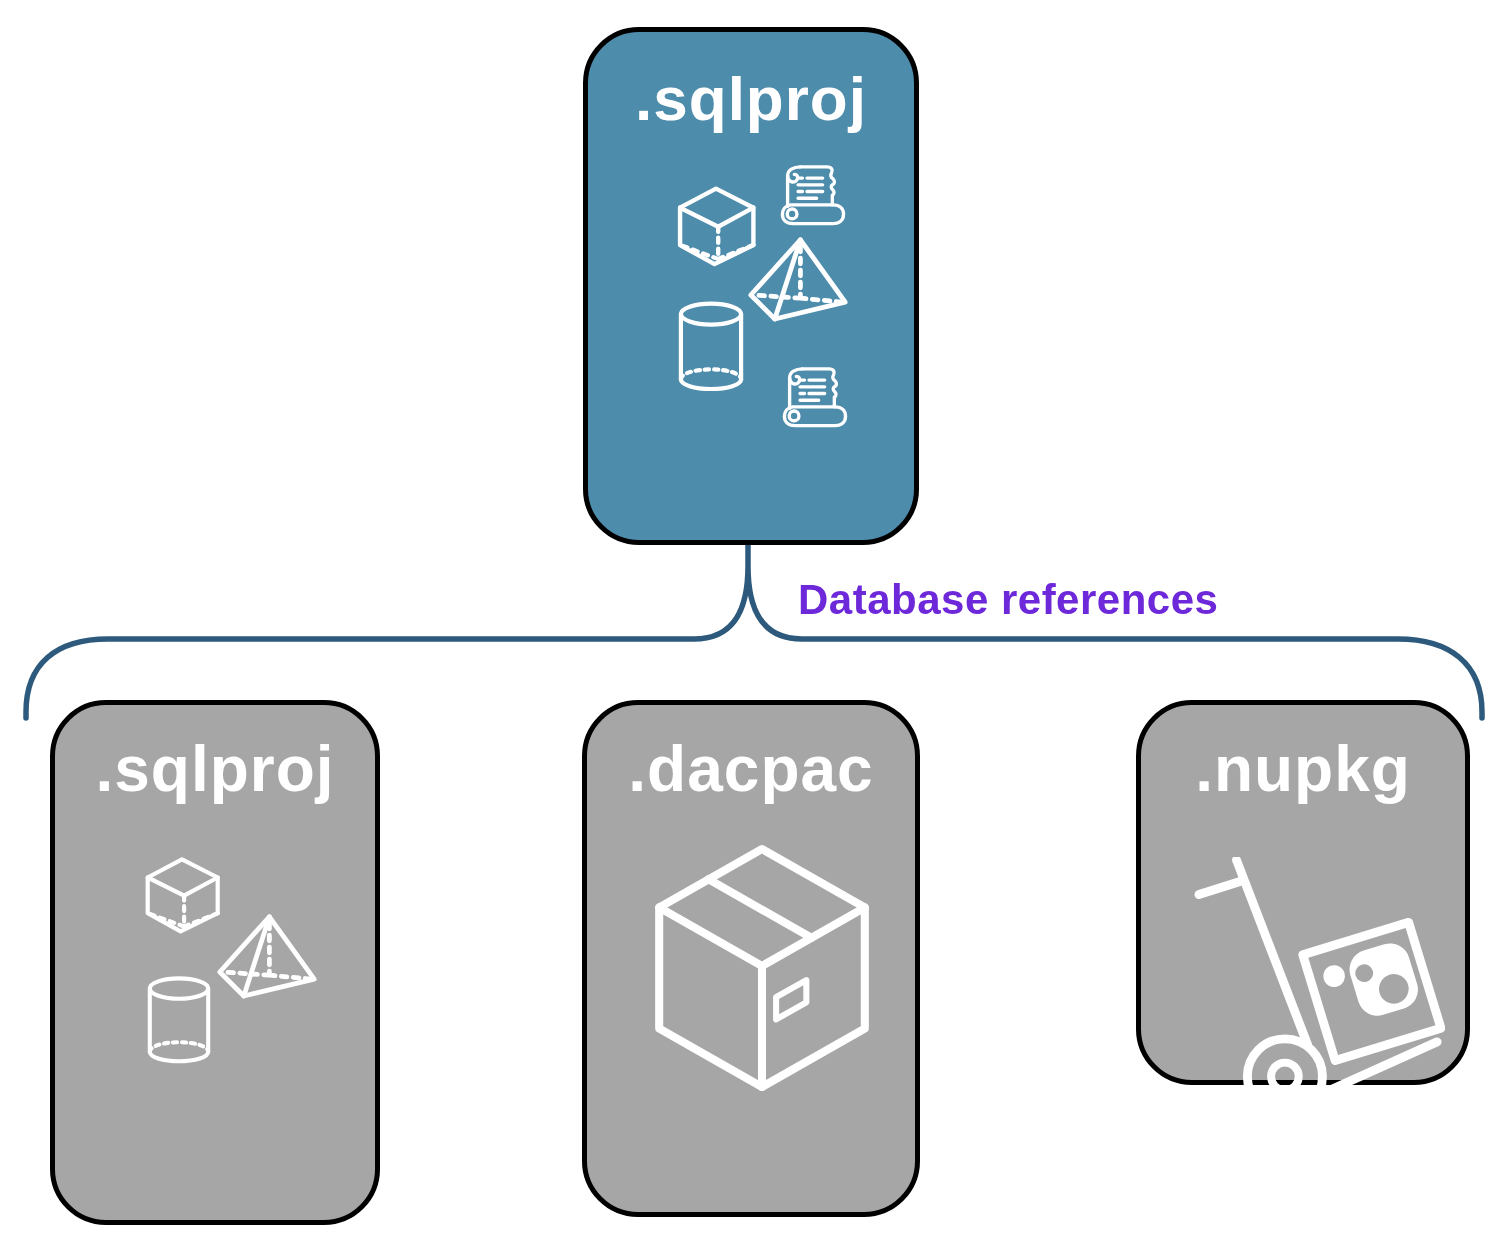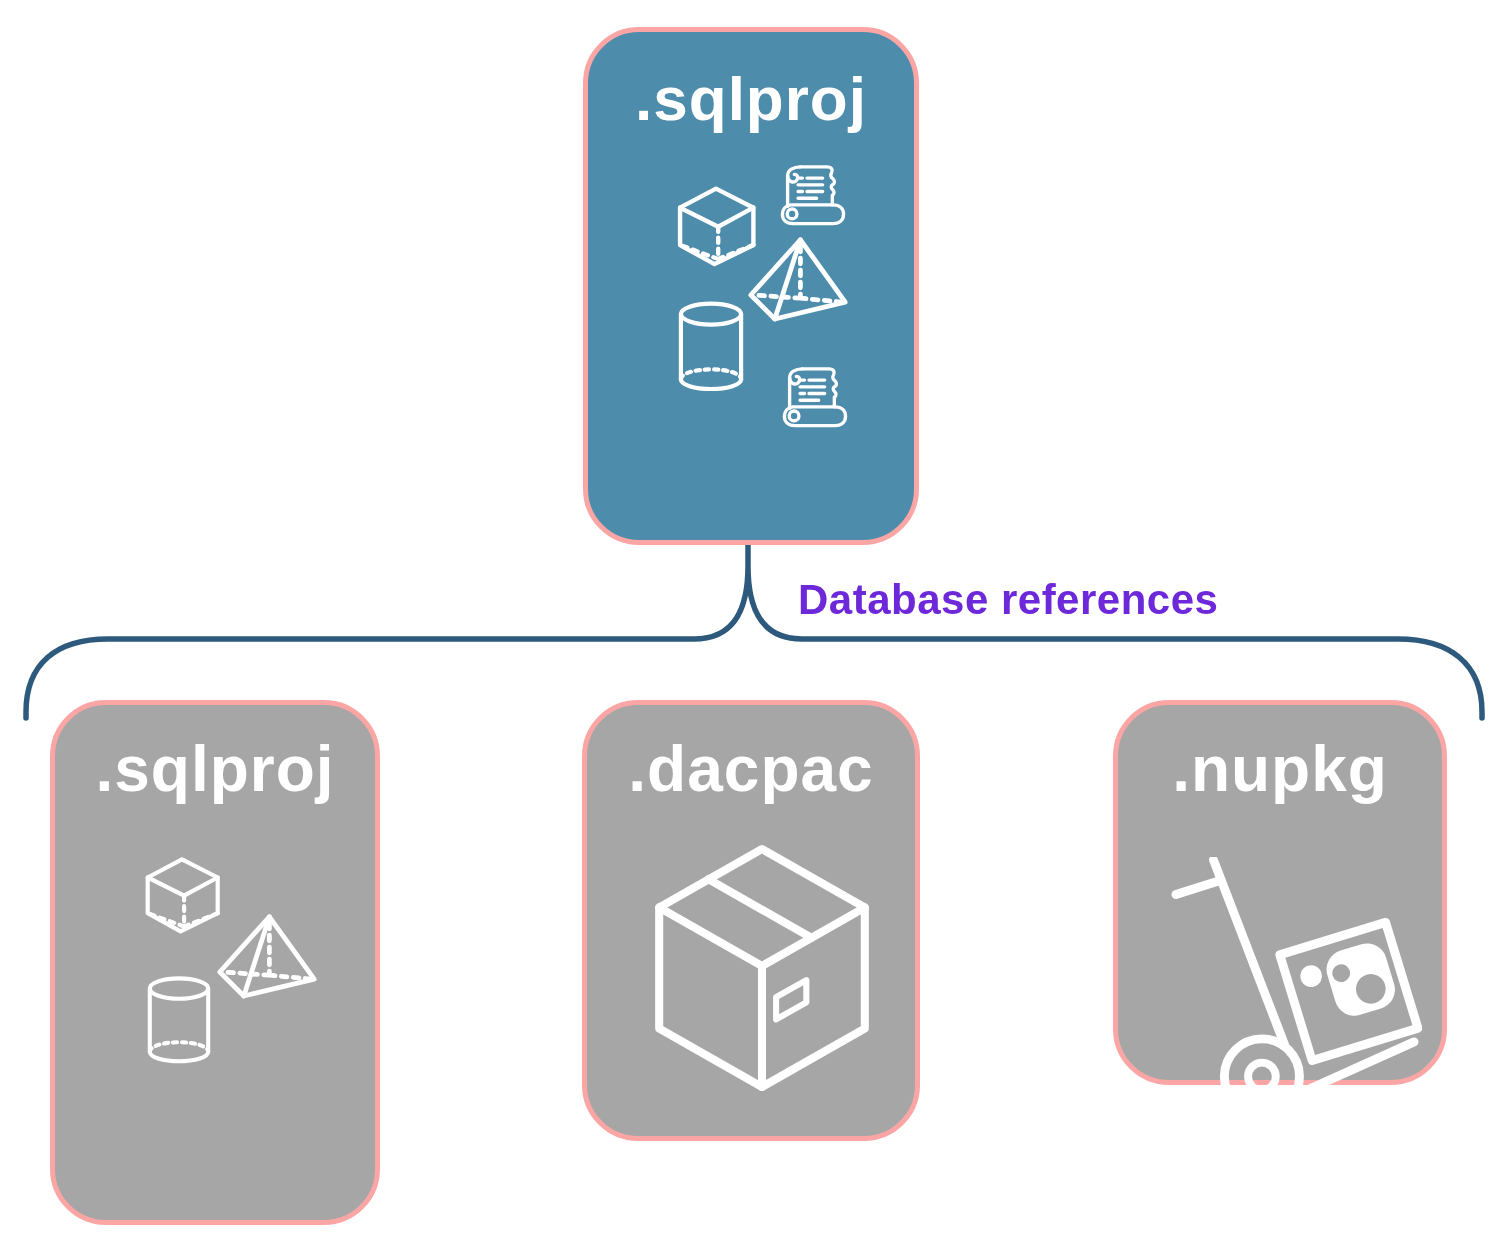--- a/index.html
+++ b/index.html
@@ -1,21 +1,21 @@
 <!DOCTYPE html>
 <html><head>
 <meta charset="utf-8">
 <style>
   html,body{margin:0;padding:0;background:#fff;}
   .canvas{
     position:relative;width:1500px;height:1250px;background:#ffffff;overflow:hidden;
     font-family:"Liberation Sans", sans-serif;
   }
   .node{
-    position:absolute;box-sizing:border-box;border:5px solid #fca5a5;border-radius:56px;
+    position:absolute;box-sizing:border-box;border:5px solid #000000;border-radius:56px;
   }
   .node.blue{background:#4E8CAC;}
   .node.gray{background:#A6A6A6;}
   .node-title{
     position:absolute;left:0;right:0;text-align:center;color:#ffffff;font-weight:700;
     letter-spacing:1px;line-height:1;
   }
   .node.blue .node-title{top:36px;font-size:62px;}
   .node.gray .node-title{top:32px;font-size:64px;}
   .icon{position:absolute;}
@@ -110,35 +110,35 @@
     <svg class="icon" style="left:90px;top:270px;" width="68" height="91" viewBox="0 0 100 134" fill="none">
       <g stroke="#fff" stroke-width="6" stroke-linecap="round">
         <ellipse cx="50" cy="20" rx="43" ry="15"></ellipse>
         <path d="M7 20 V113 M93 20 V113"></path>
         <path d="M7 113 C7 121 26 127 50 127 C74 127 93 121 93 113"></path>
         <path stroke-dasharray="6 7" d="M7 113 C7 105 26 99 50 99 C74 99 93 105 93 113"></path>
       </g>
     </svg>
   </div>
 
-  <div class="node gray" style="left:582px;top:700px;width:338px;height:441px;">
+  <div class="node gray" style="left:582px;top:700px;width:338px;height:517px;">
     <div class="node-title">.dacpac</div>
 
     <svg class="icon" style="left:54px;top:136px;" width="242" height="254" viewBox="0 0 240 252" fill="none">
       <g stroke="#fff" stroke-width="8" stroke-linejoin="round" stroke-linecap="round">
         <path d="M120 8 L222 66 L222 186 L120 244 L18 186 L18 66 Z"></path>
         <path d="M18 66 L120 124 L222 66"></path>
         <path d="M120 124 V244"></path>
         <path d="M67 38 L169 96"></path>
         <path stroke-width="6" d="M134 155 L164 138 L164 160 L134 177 Z"></path>
       </g>
     </svg>
   </div>
 
-  <div class="node gray" style="left:1113px;top:700px;width:334px;height:385px;">
+  <div class="node gray" style="left:1136px;top:700px;width:334px;height:385px;">
     <div class="node-title">.nupkg</div>
 
     <svg class="icon" style="left:52px;top:152px;" width="252" height="262" viewBox="0 0 255 265" fill="none">
       <g stroke="#fff" stroke-width="9" stroke-linecap="round">
         <path d="M6 38 L50 24"></path>
         <path d="M44 3 L116 190"></path>
         <circle cx="93" cy="222" r="38"></circle>
         <circle cx="93" cy="222" r="14" stroke-width="8"></circle>
         <path d="M136 237 L247 187"></path>
       </g>

